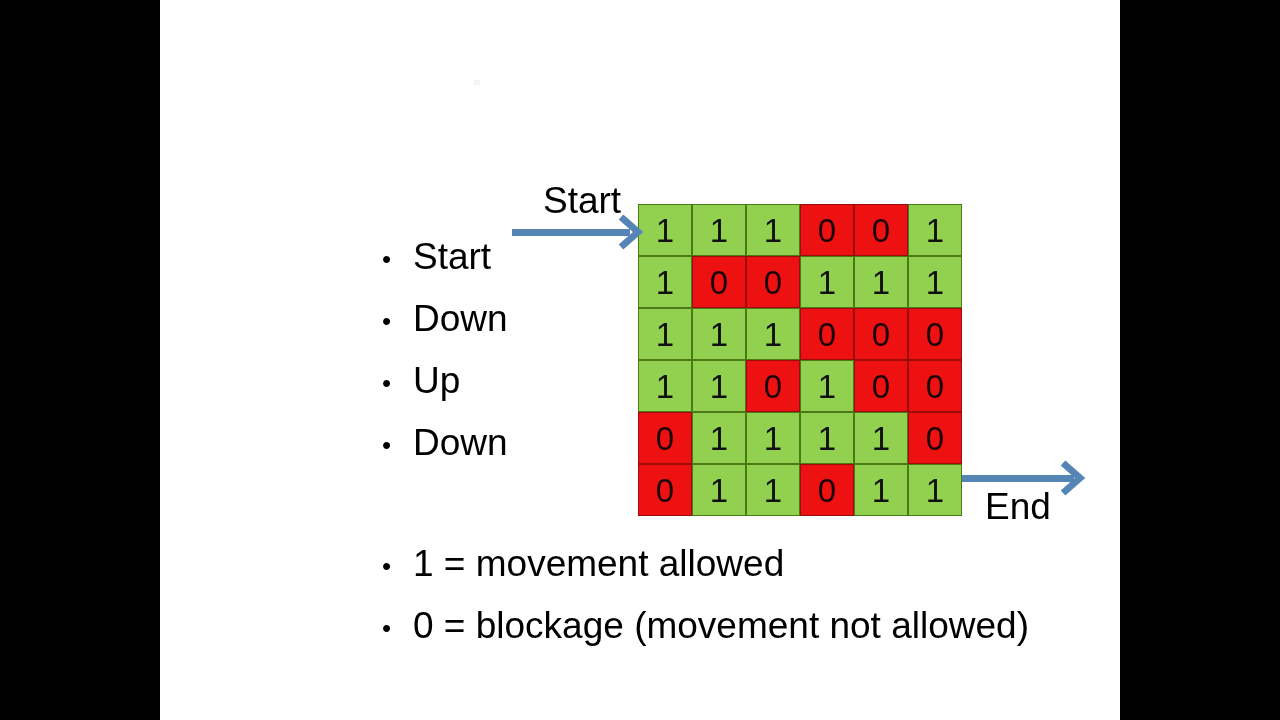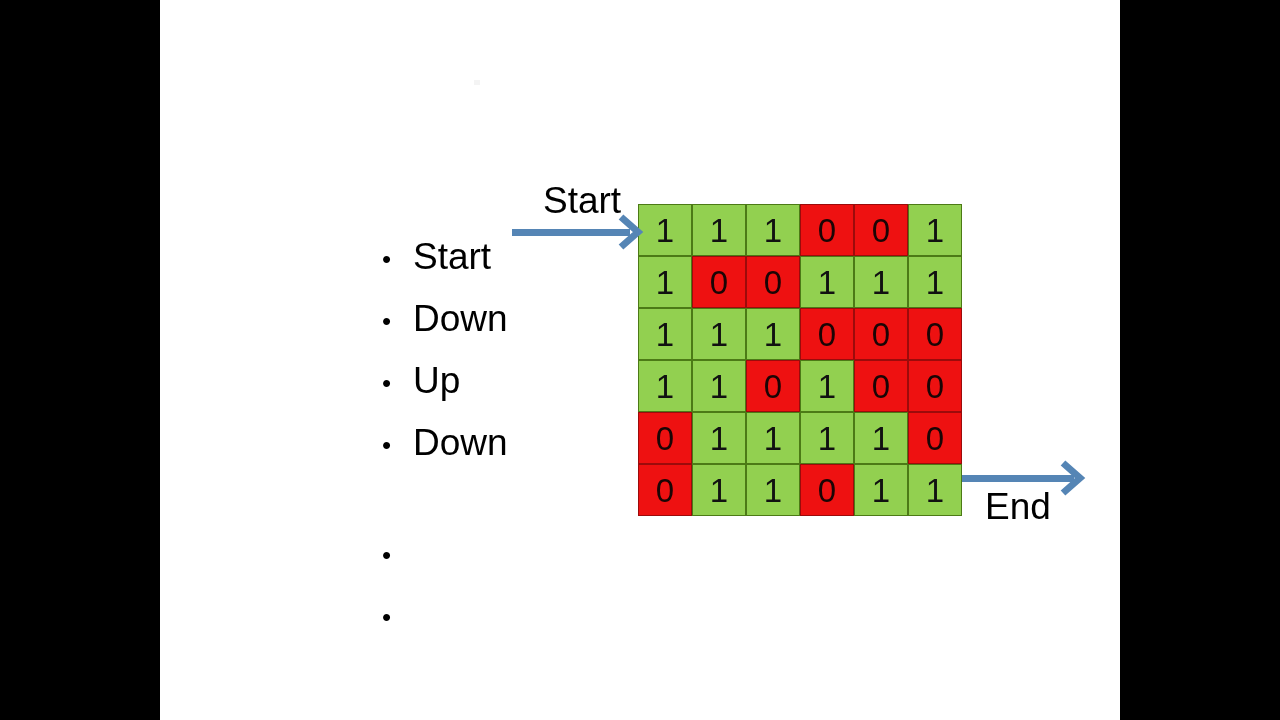--- a/index.html
+++ b/index.html
@@ -198,23 +198,25 @@
       </li>
       <li class="bullet-row">
         <span class="bullet-dot">•</span>
         <span class="bullet-text">Down</span>
       </li>
     </ul>
 
     <ul id="legend-list" class="bullet-list">
       <li class="bullet-row">
         <span class="bullet-dot">•</span>
-      </li>
-      <li class="bullet-row">
-        <span class="bullet-dot">•</span>
+        <span class="bullet-text">1 = movement allowed</span>
+      </li>
+      <li class="bullet-row">
+        <span class="bullet-dot">•</span>
+        <span class="bullet-text">0 = blockage (movement not allowed)</span>
       </li>
     </ul>
 
     <div id="maze-grid">
         <div class="maze-cell open">1</div>
         <div class="maze-cell open">1</div>
         <div class="maze-cell open">1</div>
         <div class="maze-cell blocked">0</div>
         <div class="maze-cell blocked">0</div>
         <div class="maze-cell open">1</div>

